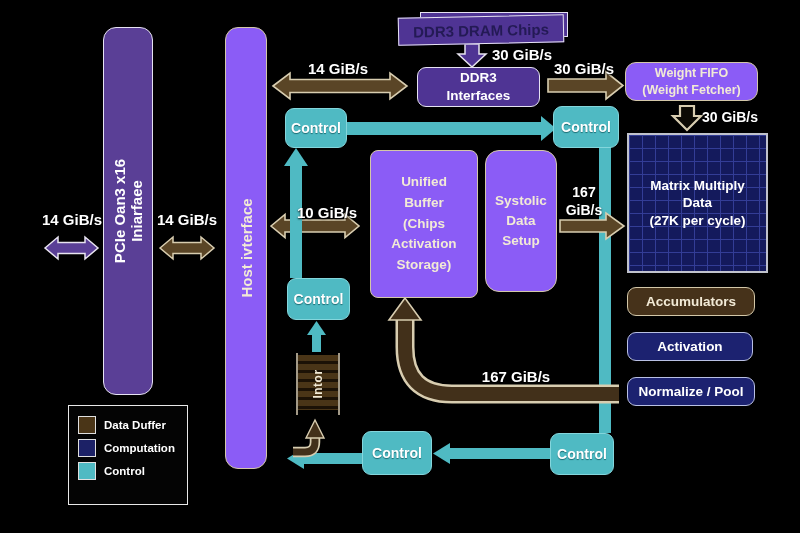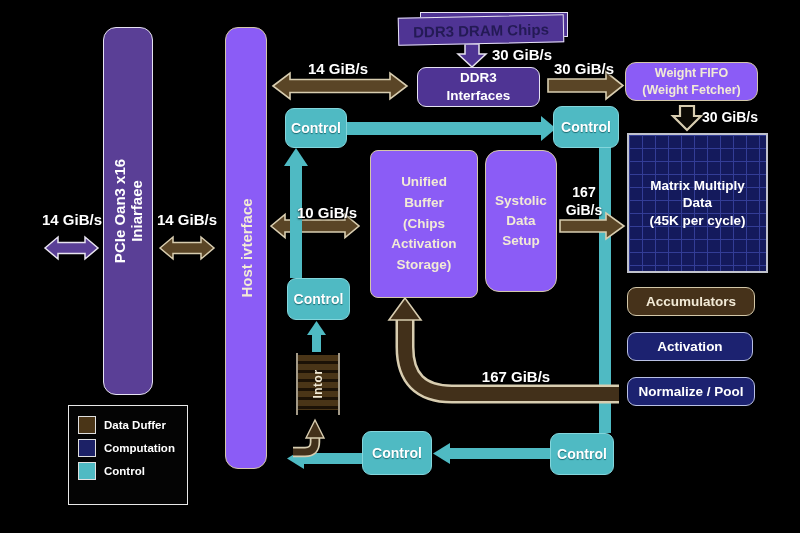--- a/index.html
+++ b/index.html
@@ -134,21 +134,21 @@
   </div>
 
   <div id="weight-fifo" class="box brown">
     <span class="line">Weight FIFO</span>
     <span class="line">(Weight Fetcher)</span>
   </div>
 
   <div id="mmu" class="box">
     <span class="line">Matrix Multiply</span>
     <span class="line">Data</span>
-    <span class="line">(45K per cycle)</span>
+    <span class="line">(27K per cycle)</span>
   </div>
 
   <div id="unified-buffer" class="box brown">
     <span class="line">Unified</span>
     <span class="line">Buffer</span>
     <span class="line">(Chips</span>
     <span class="line">Activation</span>
     <span class="line">Storage)</span>
   </div>
 

